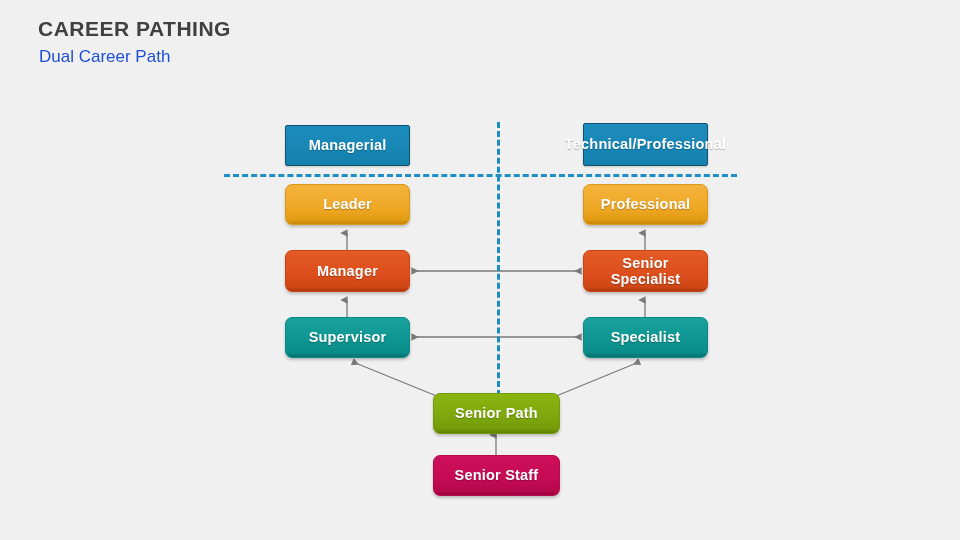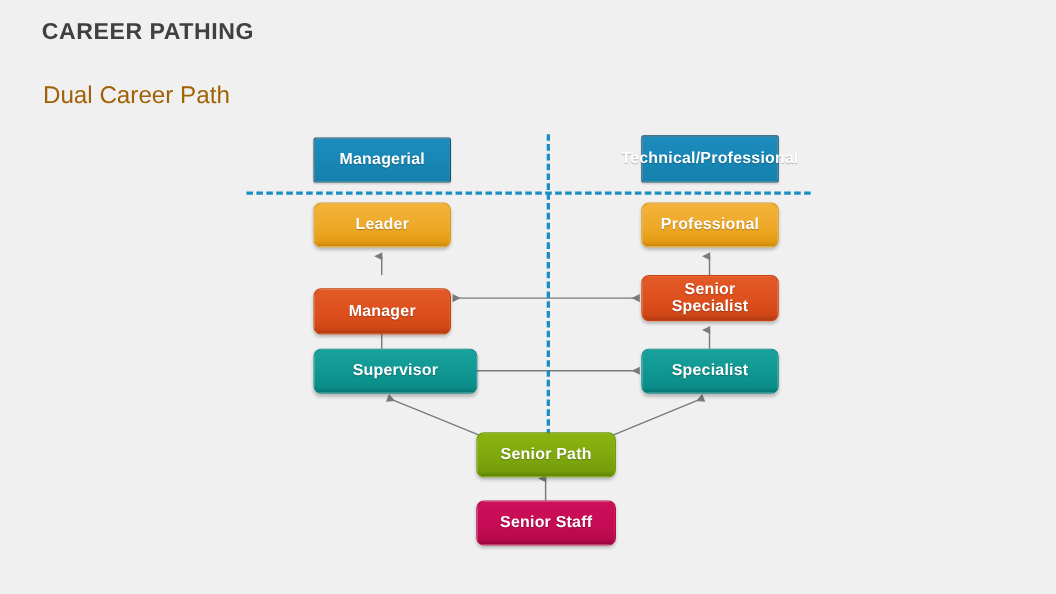--- a/index.html
+++ b/index.html
@@ -28,24 +28,24 @@
     top: 17px;
     font-size: 21px;
     font-weight: bold;
     letter-spacing: 0.5px;
     color: #404040;
     white-space: nowrap;
   }
   #subtitle {
     position: absolute;
     left: 39px;
-    top: 74px;
-    font-size: 22px;
+    top: 47px;
+    font-size: 17px;
     font-weight: normal;
-    color: #a16207;
+    color: #1d4ed8;
     white-space: nowrap;
   }
 
   
   #diagram {
     position: absolute;
     left: 0;
     top: 0;
     width: 960px;
     height: 540px;
@@ -181,25 +181,25 @@
 
     <div class="node header" style="left:583px; top:123px; width:125px; height:43px; flex-direction:row;">
       <span>Technical/</span>
       <span>Professional</span>
     </div>
 
     <div class="node rounded amber" style="left:285px; top:184px; width:125px; height:41px;">
       <span>Leader</span>
     </div>
 
-    <div class="node rounded orange" style="left:285px; top:250px; width:125px; height:42px;margin-top:12px;">
+    <div class="node rounded orange" style="left:285px; top:250px; width:125px; height:42px;">
       <span>Manager</span>
     </div>
 
-    <div class="node rounded teal" style="left:285px; top:317px; width:149px; height:41px;">
+    <div class="node rounded teal" style="left:285px; top:317px; width:125px; height:41px;">
       <span>Supervisor</span>
     </div>
 
     <div class="node rounded amber" style="left:583px; top:184px; width:125px; height:41px;">
       <span>Professional</span>
     </div>
 
     <div class="node rounded orange" style="left:583px; top:250px; width:125px; height:42px; flex-direction:column;">
       <span>Senior</span>
       <span>Specialist</span>

